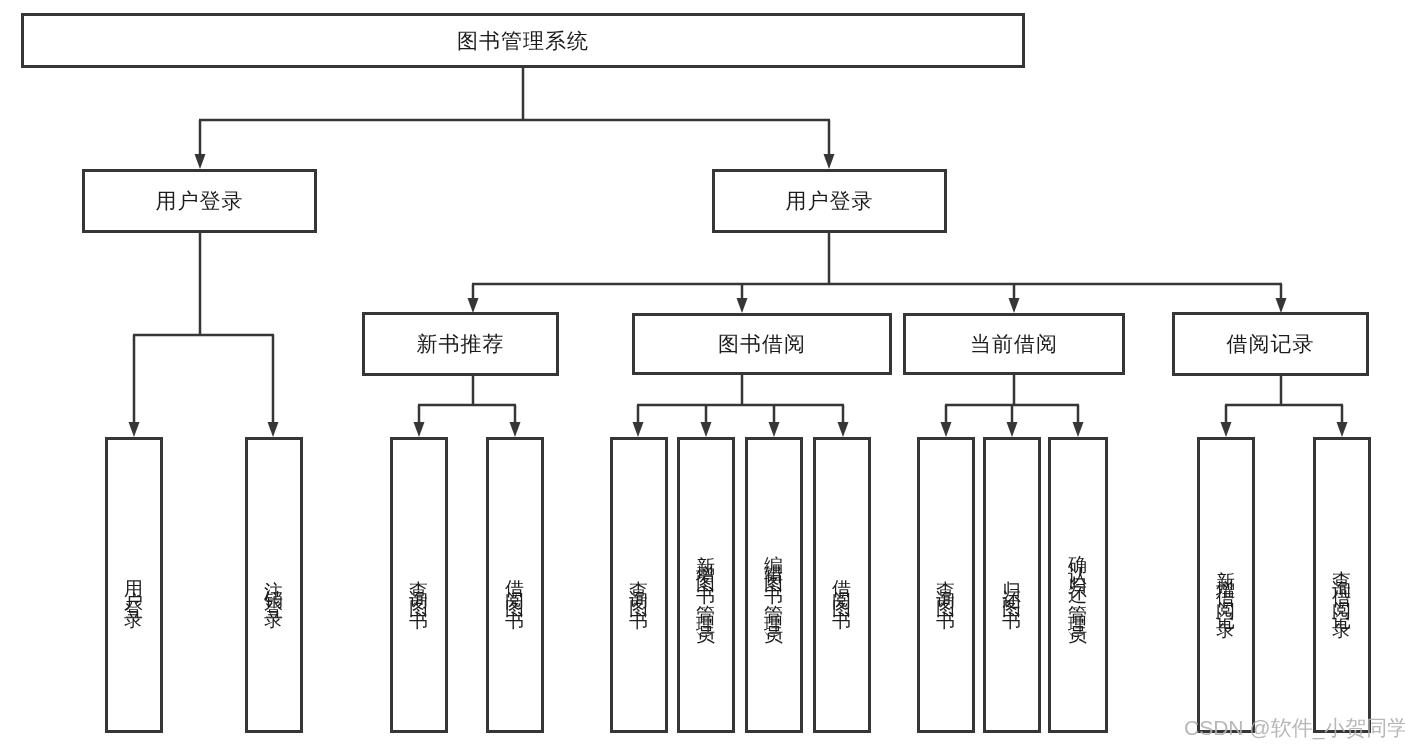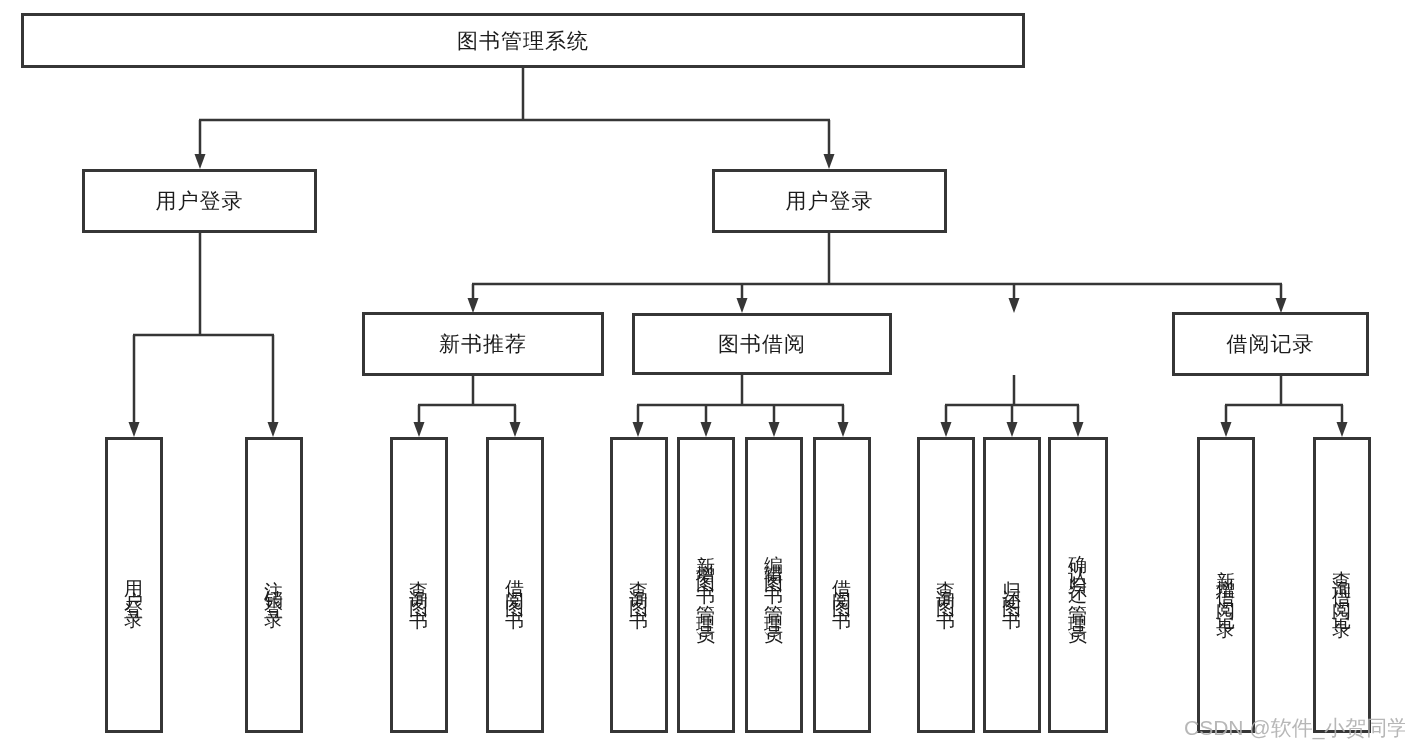--- a/index.html
+++ b/index.html
@@ -98,22 +98,23 @@
     <path d="M1281 376 V406 M1225 405 H1343 M1226 405 V424 M1342 405 V424"></path>
     <polygon fill="#363636" stroke="none" points="1220.5,422 1231.5,422 1226,437"></polygon>
     <polygon fill="#363636" stroke="none" points="1336.5,422 1347.5,422 1342,437"></polygon>
   </svg>
 
   <div class="hbox" style="left:21px; top:13px; width:1004px; height:55px;">图书管理系统</div>
 
   <div class="hbox" style="left:82px; top:169px; width:235px; height:64px;">用户登录</div>
   <div class="hbox" style="left:712px; top:169px; width:235px; height:64px;">用户登录</div>
 
-  <div class="hbox" style="left:362px; top:312px; width:242px; height:64px;">新书推荐</div>
+  <div class="hbox" style="left:362px; top:312px; width:197px; height:64px;">新书推荐</div>
   <div class="hbox" style="left:632px; top:313px; width:260px; height:62px;">图书借阅</div>
+  <div class="hbox" style="left:903px; top:313px; width:222px; height:62px;">当前借阅</div>
   <div class="hbox" style="left:1172px; top:312px; width:197px; height:64px;">借阅记录</div>
 
   <div class="vbox" style="left:105px;">用户登录</div>
   <div class="vbox" style="left:245px;">注销登录</div>
   <div class="vbox" style="left:390px;">查询图书</div>
   <div class="vbox" style="left:486px;">借阅图书</div>
   <div class="vbox" style="left:610px;">查询图书</div>
   <div class="vbox" style="left:677px;">新增图书（管理员）</div>
   <div class="vbox" style="left:745px;">编辑图书（管理员）</div>
   <div class="vbox" style="left:813px;">借阅图书</div>

